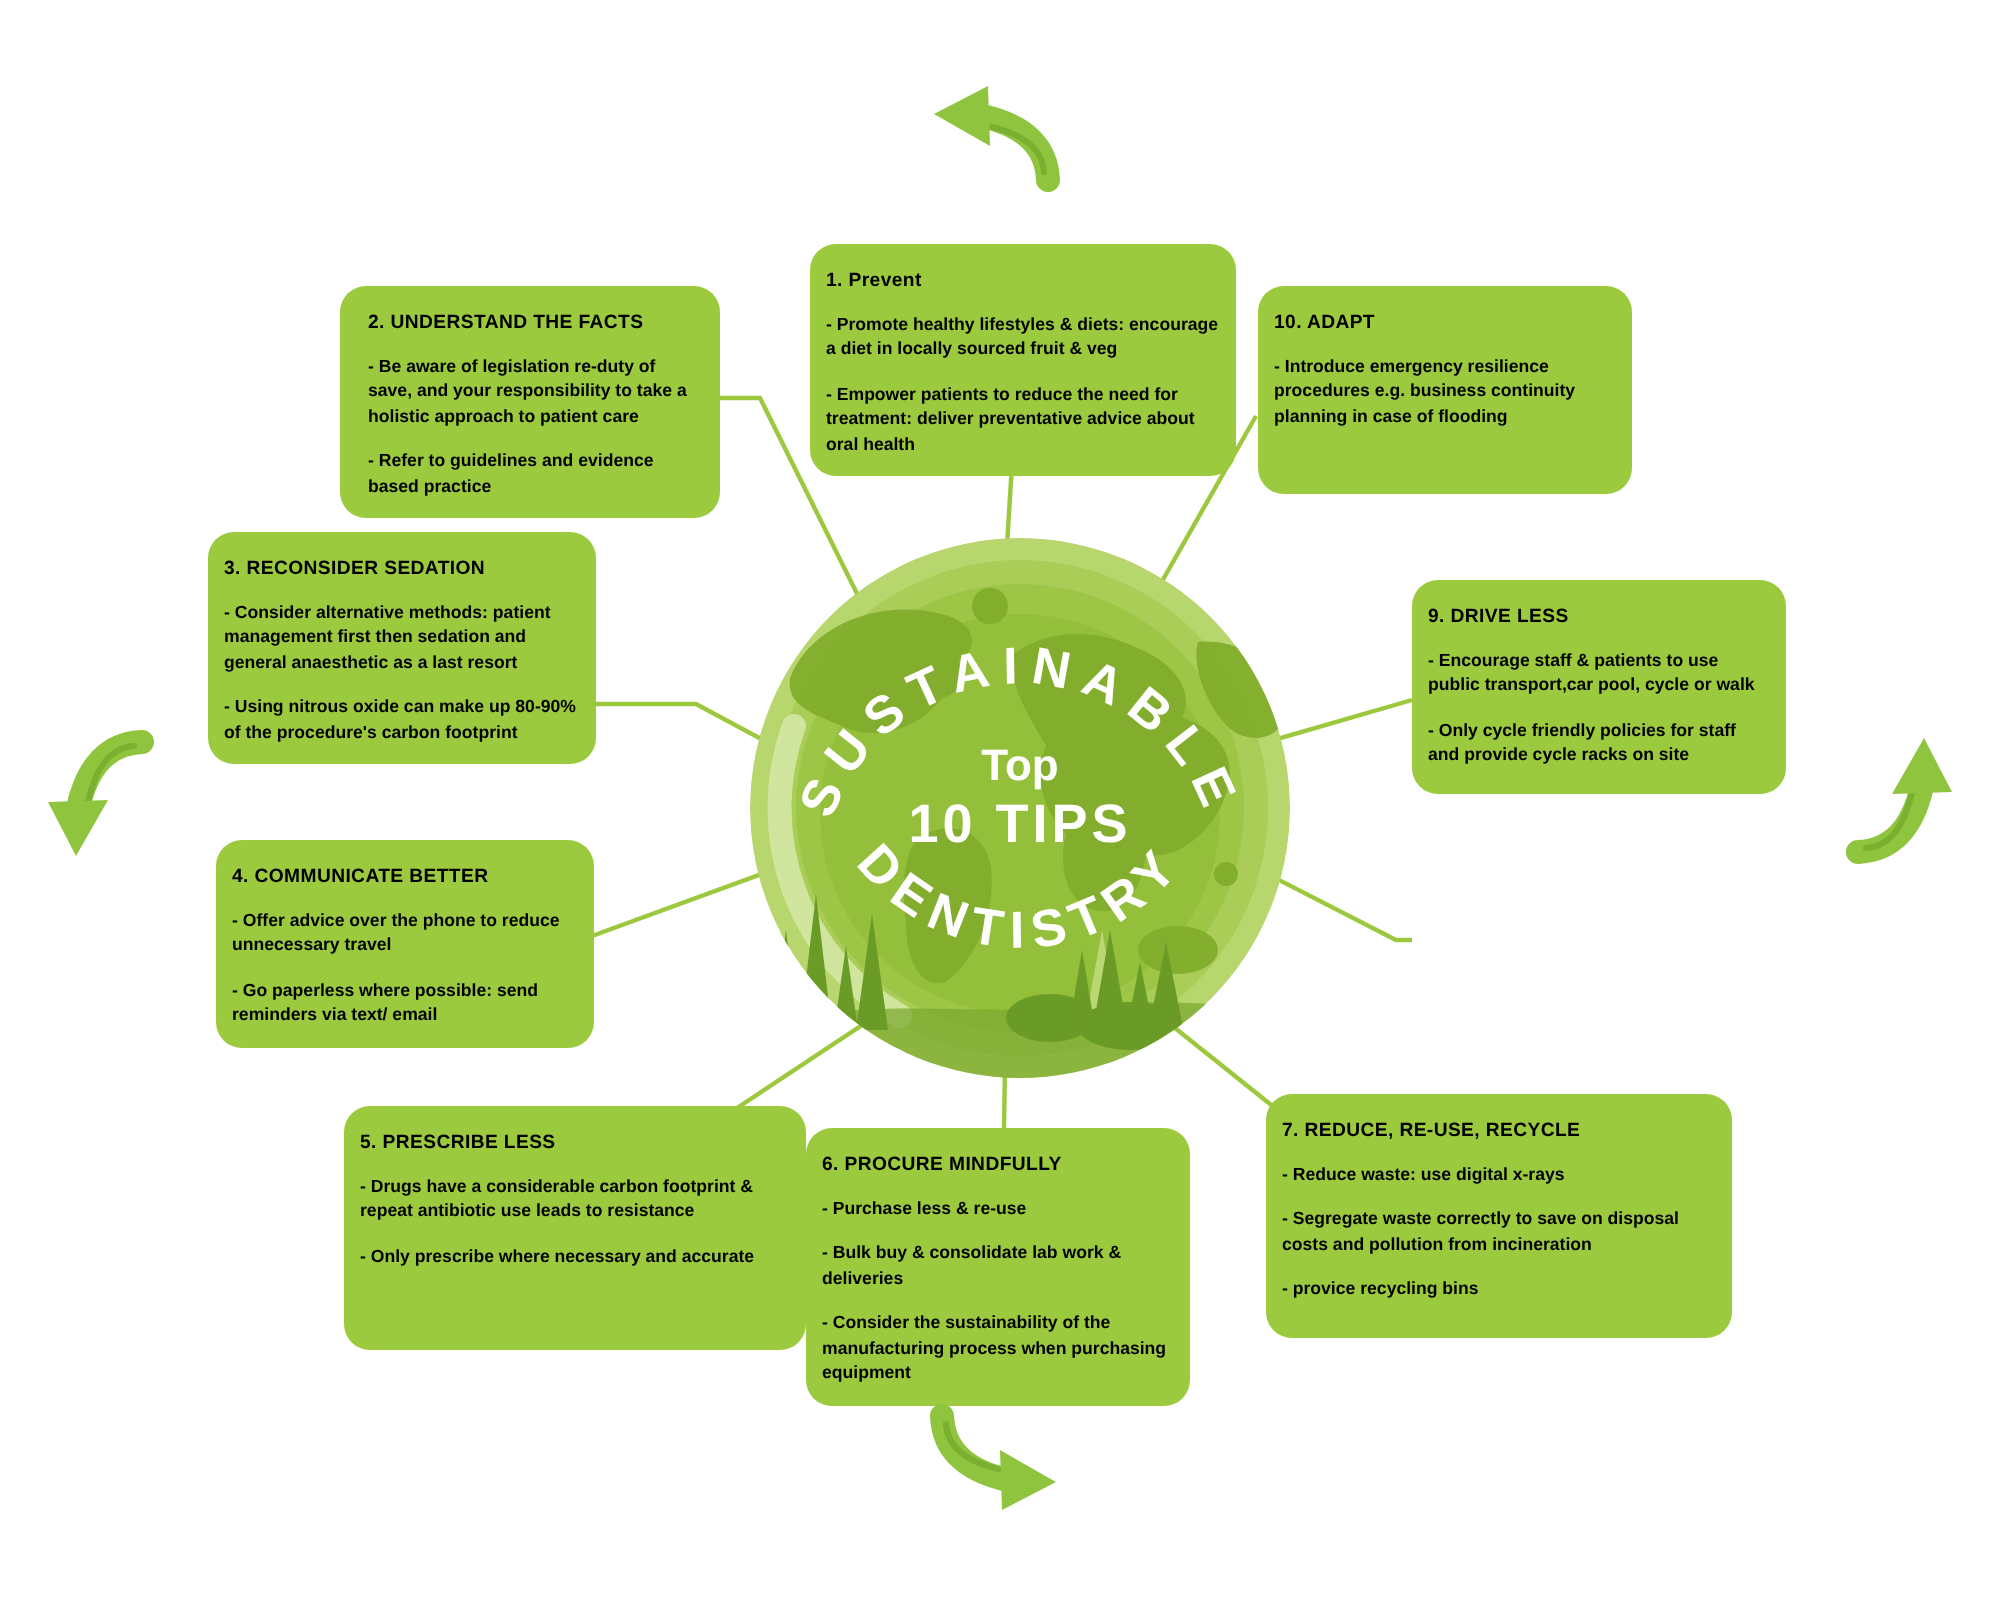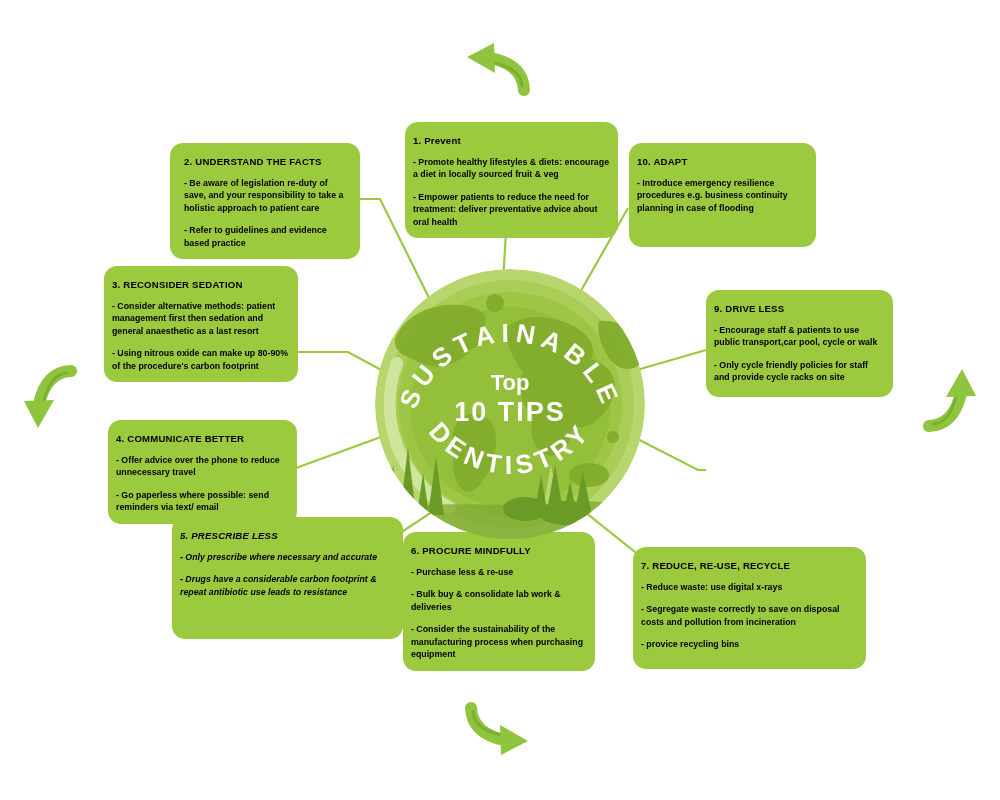--- a/index.html
+++ b/index.html
@@ -61,27 +61,27 @@
     <p class="tip-bullet">- Consider alternative methods: patient management first then sedation and general anaesthetic as a last resort</p>
     <p class="tip-bullet">- Using nitrous oxide can make up 80-90% of the procedure's carbon footprint</p>
   </div>
 
   <div class="tip-box" style="left:108px;top:420px;width:189px;min-height:104px;">
     <div class="tip-title">4. COMMUNICATE BETTER</div>
     <p class="tip-bullet">- Offer advice over the phone to reduce unnecessary travel</p>
     <p class="tip-bullet">- Go paperless where possible: send reminders via text/ email</p>
   </div>
 
-  <div class="tip-box" style="left:172px;top:517px;width:231px;min-height:122px;font-style:italic;">
+  <div class="tip-box" style="left:172px;top:553px;width:231px;min-height:122px;">
     <div class="tip-title">5. PRESCRIBE LESS</div>
+    <p class="tip-bullet">- Drugs have a considerable carbon footprint &amp; repeat antibiotic use leads to resistance</p>
     <p class="tip-bullet">- Only prescribe where necessary and accurate</p>
-    <p class="tip-bullet">- Drugs have a considerable carbon footprint &amp; repeat antibiotic use leads to resistance</p>
   </div>
 
-  <div class="tip-box" style="left:403px;top:532px;width:192px;min-height:131px;">
+  <div class="tip-box" style="left:403px;top:564px;width:192px;min-height:131px;">
     <div class="tip-title">6. PROCURE MINDFULLY</div>
     <p class="tip-bullet">- Purchase less &amp; re-use</p>
     <p class="tip-bullet">- Bulk buy &amp; consolidate lab work &amp; deliveries</p>
     <p class="tip-bullet">- Consider the sustainability of the manufacturing process when purchasing equipment</p>
   </div>
 
   <div class="tip-box" style="left:633px;top:547px;width:233px;min-height:122px;">
     <div class="tip-title">7. REDUCE, RE-USE, RECYCLE</div>
     <p class="tip-bullet">- Reduce waste: use digital x-rays</p>
     <p class="tip-bullet">- Segregate waste correctly to save on disposal costs and pollution from incineration</p>

